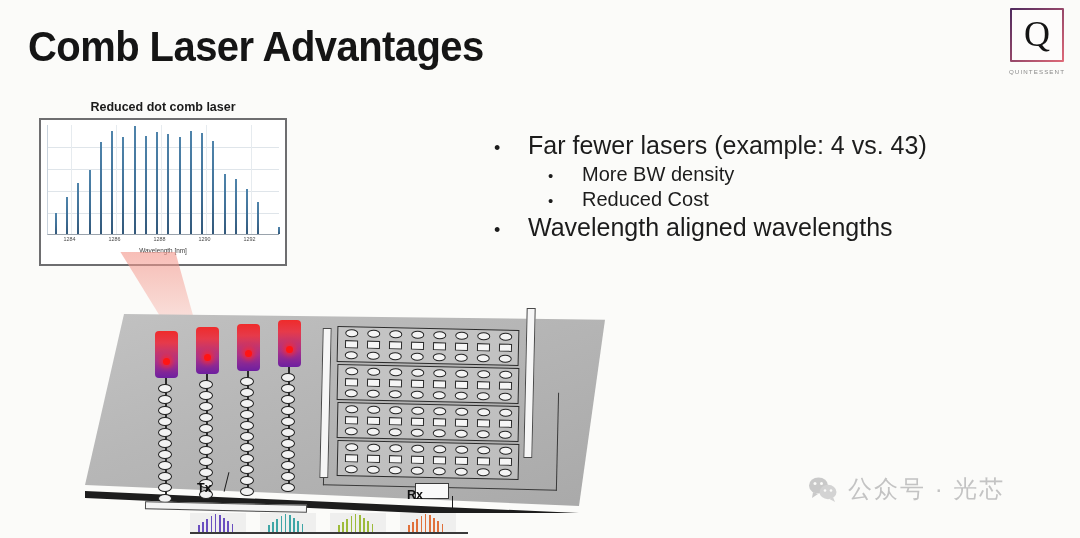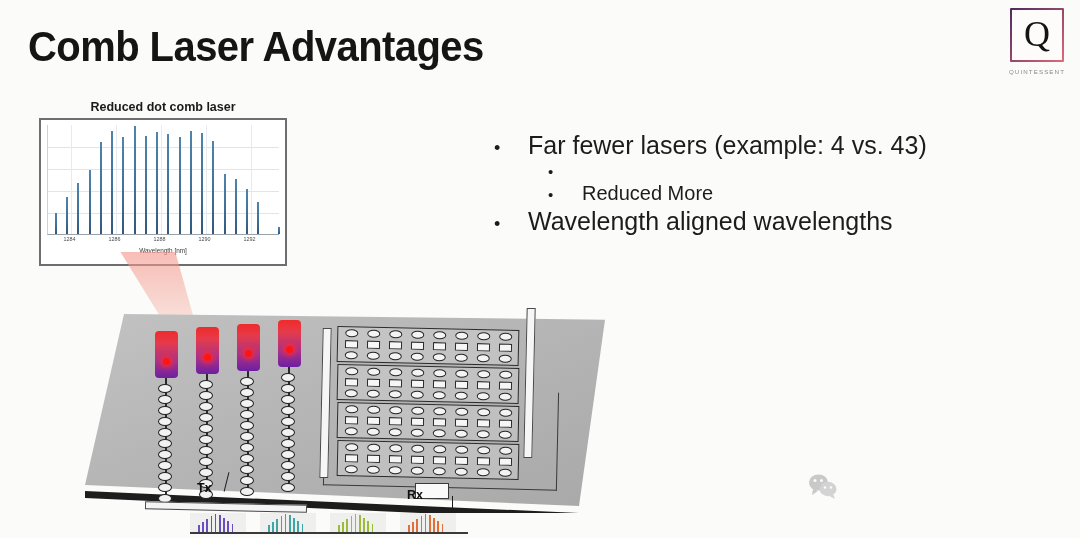--- a/index.html
+++ b/index.html
@@ -422,24 +422,25 @@
 
   <div id="beam"></div>
 
   <div id="bullets">
       <div class="bullet-row b1">
         <span class="bullet-dot">•</span>
         <span class="bullet-text">Far fewer lasers (example: 4 vs. 43)</span>
       </div>
       <div class="bullet-row b2">
         <span class="bullet-dot">•</span>
+        <span class="bullet-text">More BW density</span>
       </div>
       <div class="bullet-row b2">
         <span class="bullet-dot">•</span>
-        <span class="bullet-text">Reduced More</span>
+        <span class="bullet-text">Reduced Cost</span>
       </div>
       <div class="bullet-row b1">
         <span class="bullet-dot">•</span>
         <span class="bullet-text">Wavelength aligned wavelengths</span>
       </div>
     </div>
 
   <div id="chip-wrap">
     <div id="chip-edge"></div>
     <div id="chip-body"></div>
@@ -738,15 +739,16 @@
         <ellipse cx="10.5" cy="9.5" rx="9.5" ry="8" fill="#c9c9c9"></ellipse>
         <polygon points="5,16 4,22 10,18" fill="#c9c9c9"></polygon>
         <circle cx="7" cy="7.5" r="1.5" fill="#fbfbf9"></circle>
         <circle cx="13.5" cy="7.5" r="1.5" fill="#fbfbf9"></circle>
         <ellipse cx="20" cy="16" rx="8.5" ry="7.2" fill="#d3d3d3"></ellipse>
         <polygon points="25,21 27,26 21.5,23" fill="#d3d3d3"></polygon>
         <circle cx="17" cy="14.5" r="1.3" fill="#fbfbf9"></circle>
         <circle cx="23" cy="14.5" r="1.3" fill="#fbfbf9"></circle>
       </svg>
     </div>
+    <div id="watermark-text">公众号 · 光芯</div>
   </div>
 
 </div>
 
 </body></html>

